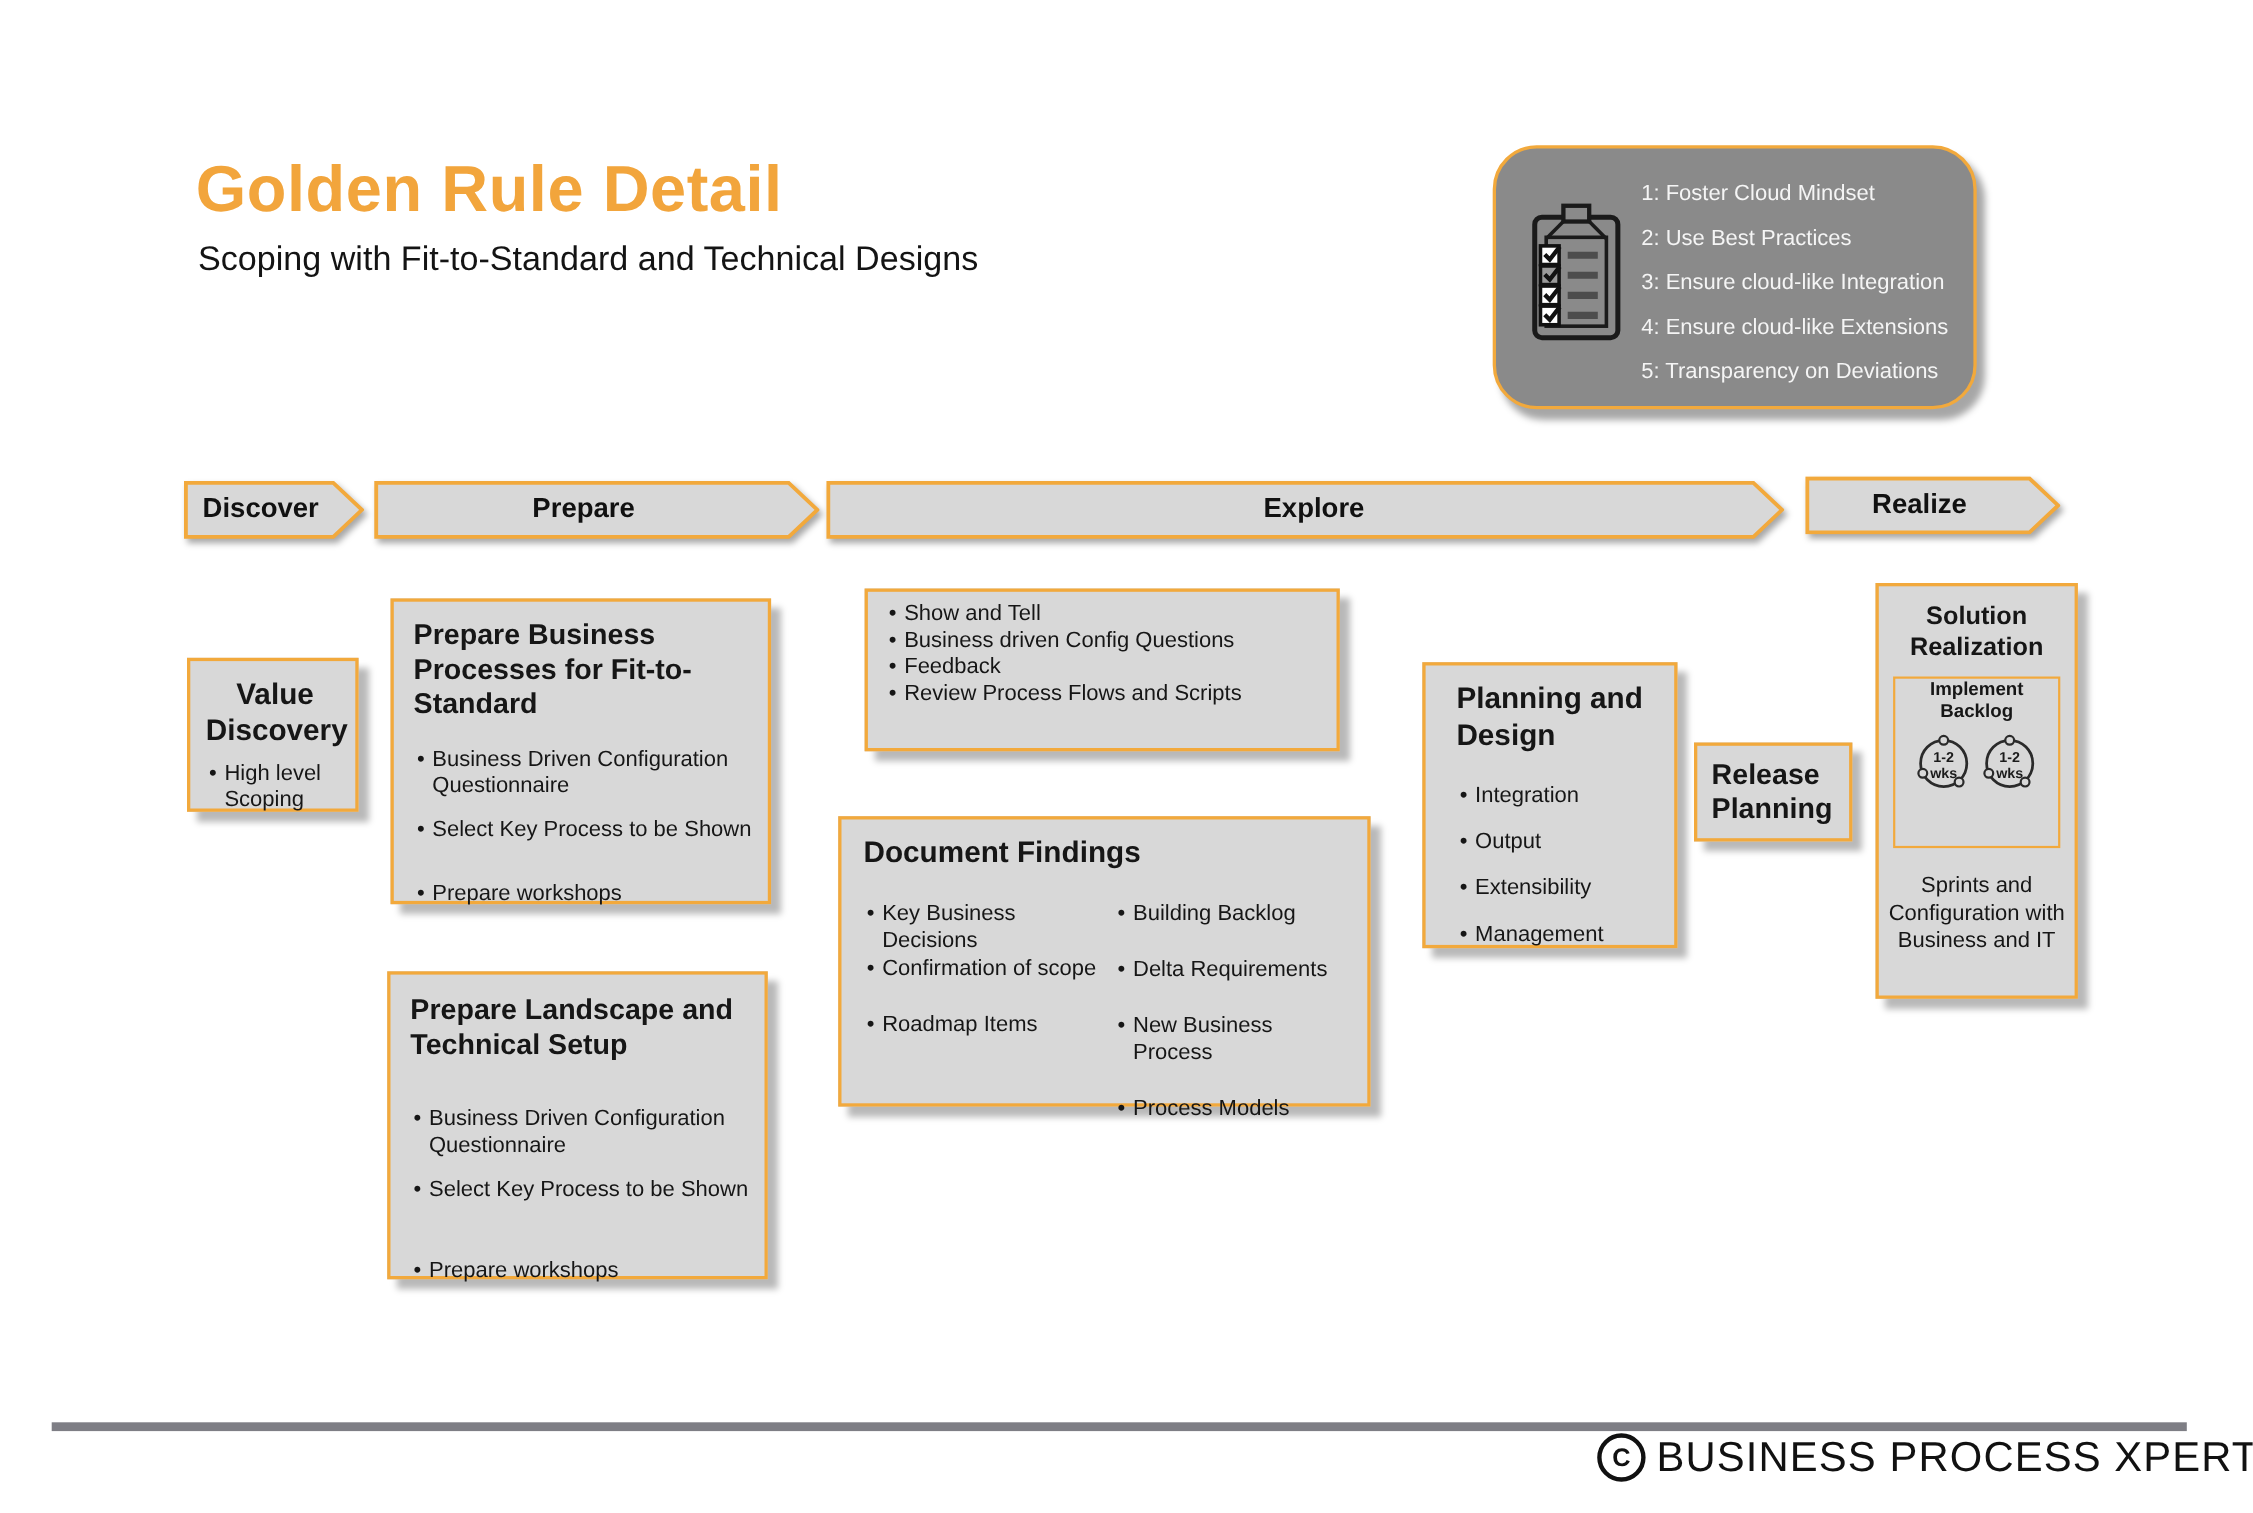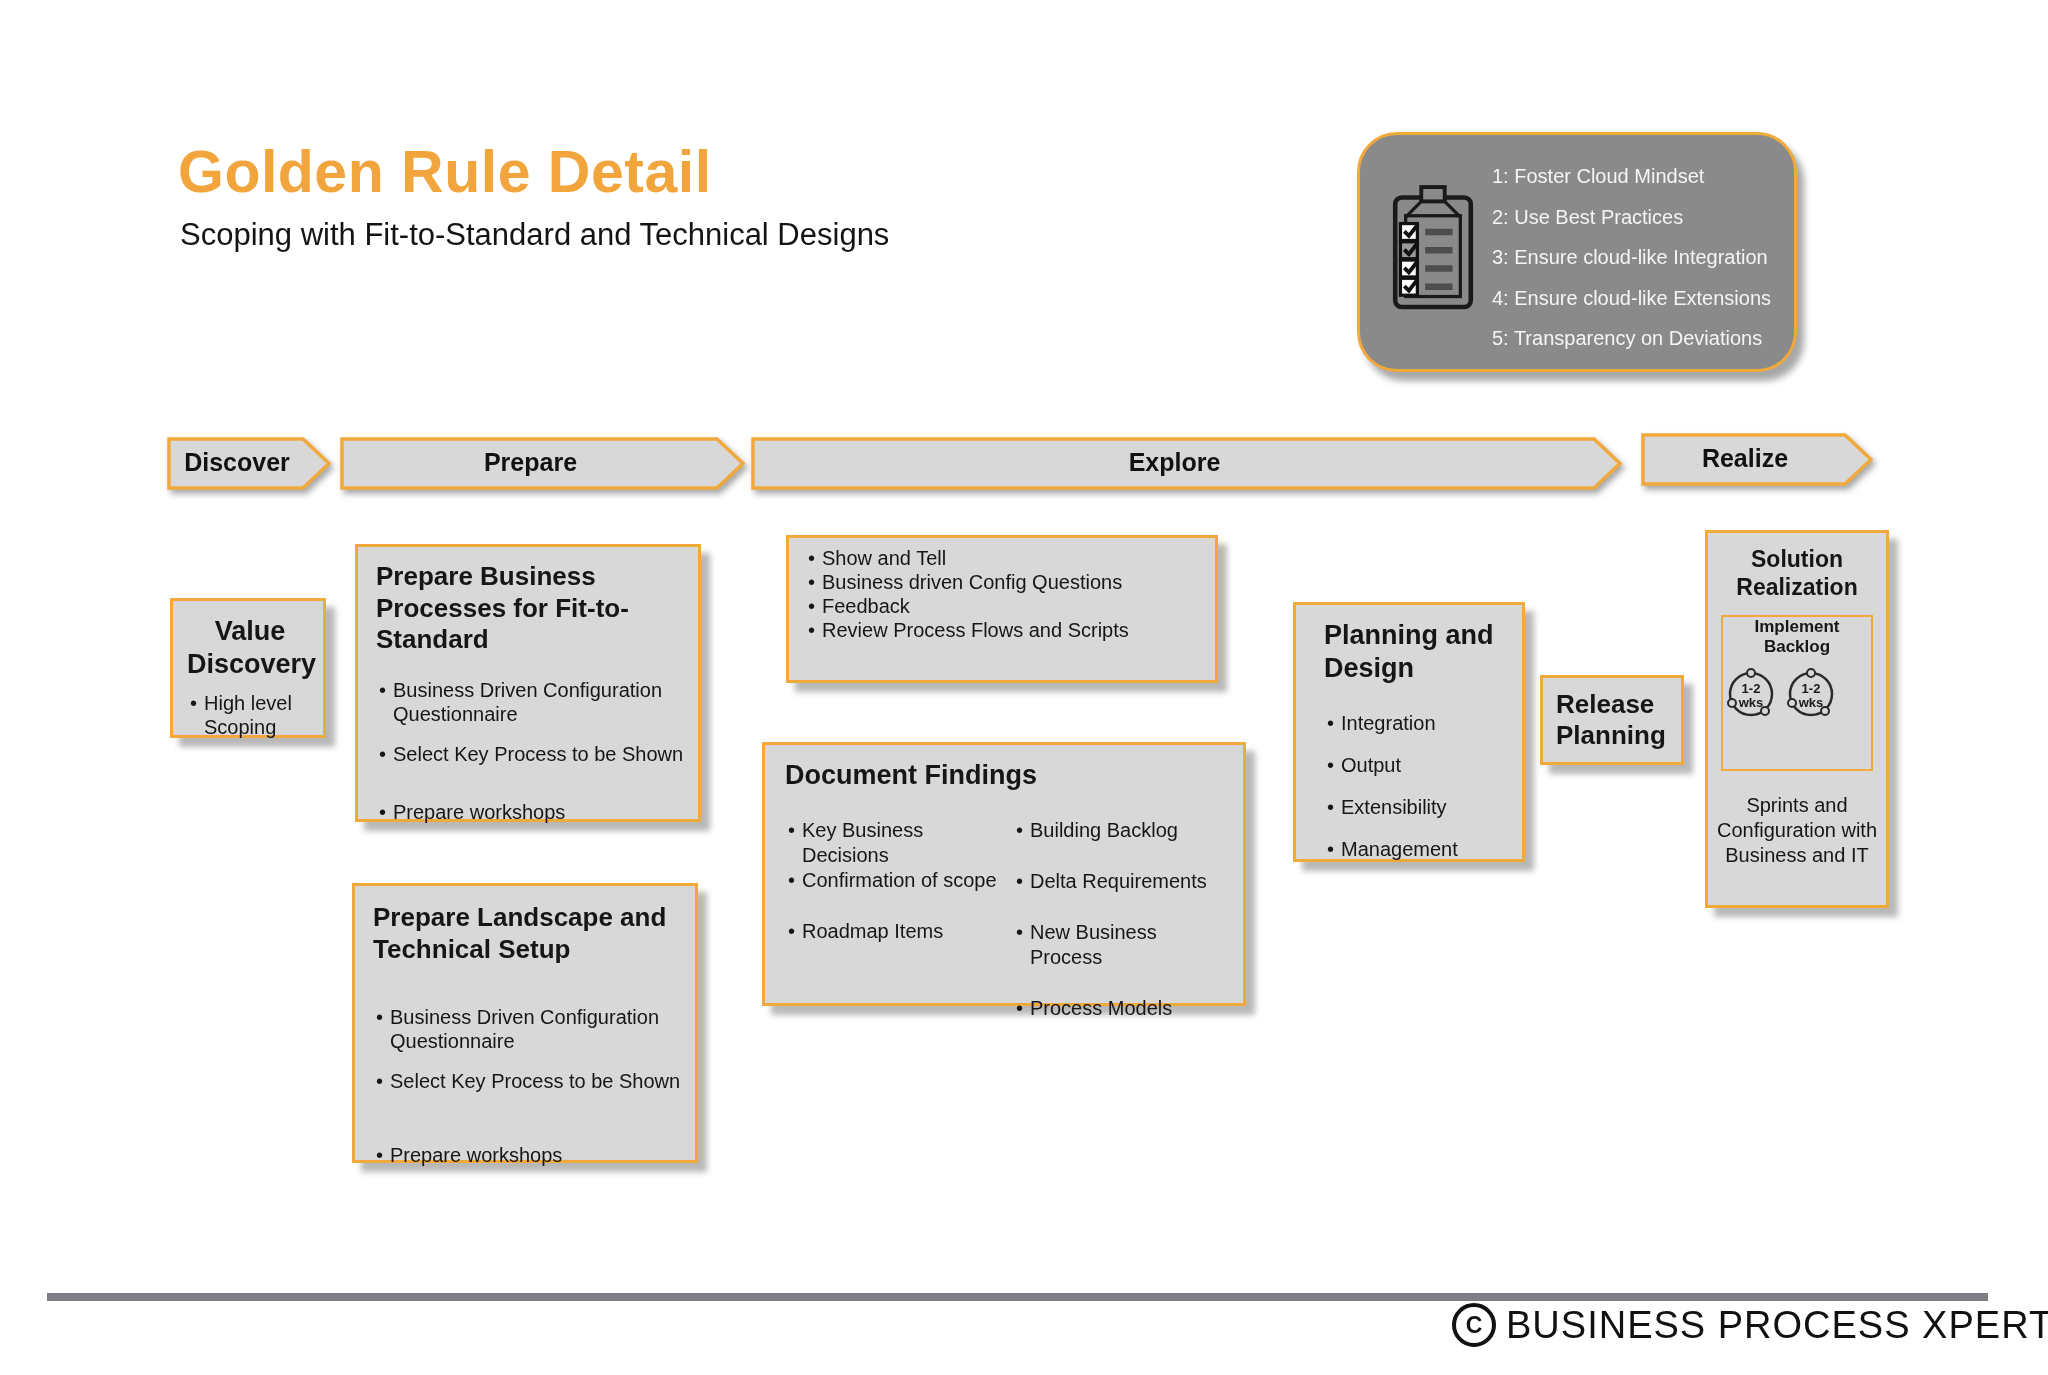--- a/index.html
+++ b/index.html
@@ -62,21 +62,21 @@
   .pd .bullets li{margin-bottom:18px;}
 
   .rp{left:1540px;top:675px;width:144px;height:90px;display:flex;align-items:center;}
   .rp .t{font-size:26px;font-weight:bold;line-height:1.2;padding-left:13px;}
 
   .sr{left:1705px;top:530px;width:184px;height:378px;padding:12px 8px 0 8px;text-align:center;}
   .sr h3{font-size:23px;text-align:center;margin-bottom:14px;}
   .inner-box{box-sizing:border-box;margin:0 auto;width:152px;height:156px;border:2.5px solid #F2A93C;
              padding-top:0;}
   .inner-box h4{margin:0 0 8px 0;font-size:17px;font-weight:bold;line-height:1.2;}
-  .sprints{display:flex;gap:4px;}
+  .sprints{display:flex;justify-content:center;gap:4px;}
   .sr .note{margin-top:22px;font-size:20px;line-height:25px;}
 
   
   .rule-line{position:absolute;left:47px;top:1293px;width:1941px;height:8px;background:#7E7E85;}
   .logo{position:absolute;left:1452px;top:1303px;display:flex;align-items:center;gap:10px;}
   .copy-badge{width:36px;height:36px;border:4.5px solid #111;border-radius:50%;
               display:flex;align-items:center;justify-content:center;
               font-size:23px;font-weight:bold;color:#111;}
   .logo-text{font-size:38px;color:#111;letter-spacing:1px;font-weight:400;white-space:nowrap;}
 </style>
@@ -134,21 +134,21 @@
   <div class="phase" style="left:340px;width:405px;">
     <svg width="405" height="53">
       <polygon points="2,2 377,2 403,26.5 377,51 2,51" fill="#D8D8D8" stroke="#F2A93C" stroke-width="3.5"></polygon>
     </svg>
     <span class="lbl" style="left:0;width:381px;">Prepare</span>
   </div>
   <div class="phase" style="left:751px;width:871px;">
     <svg width="871" height="53">
       <polygon points="2,2 843,2 869,26.5 843,51 2,51" fill="#D8D8D8" stroke="#F2A93C" stroke-width="3.5"></polygon>
     </svg>
-    <span class="lbl" style="left:0;width:847px;">Explore</span>
+    <span class="lbl" style="left:0;width:847px;padding-left:20px;">Explore</span>
   </div>
   <div class="phase" style="left:1641px;width:232px;top:433px;">
     <svg width="232" height="53">
       <polygon points="2,2 204,2 230,26.5 204,51 2,51" fill="#D8D8D8" stroke="#F2A93C" stroke-width="3.5"></polygon>
     </svg>
     <span class="lbl" style="left:0;width:208px;">Realize</span>
   </div>
 
   <div class="box vd">
     <h3>Value Discovery</h3>

